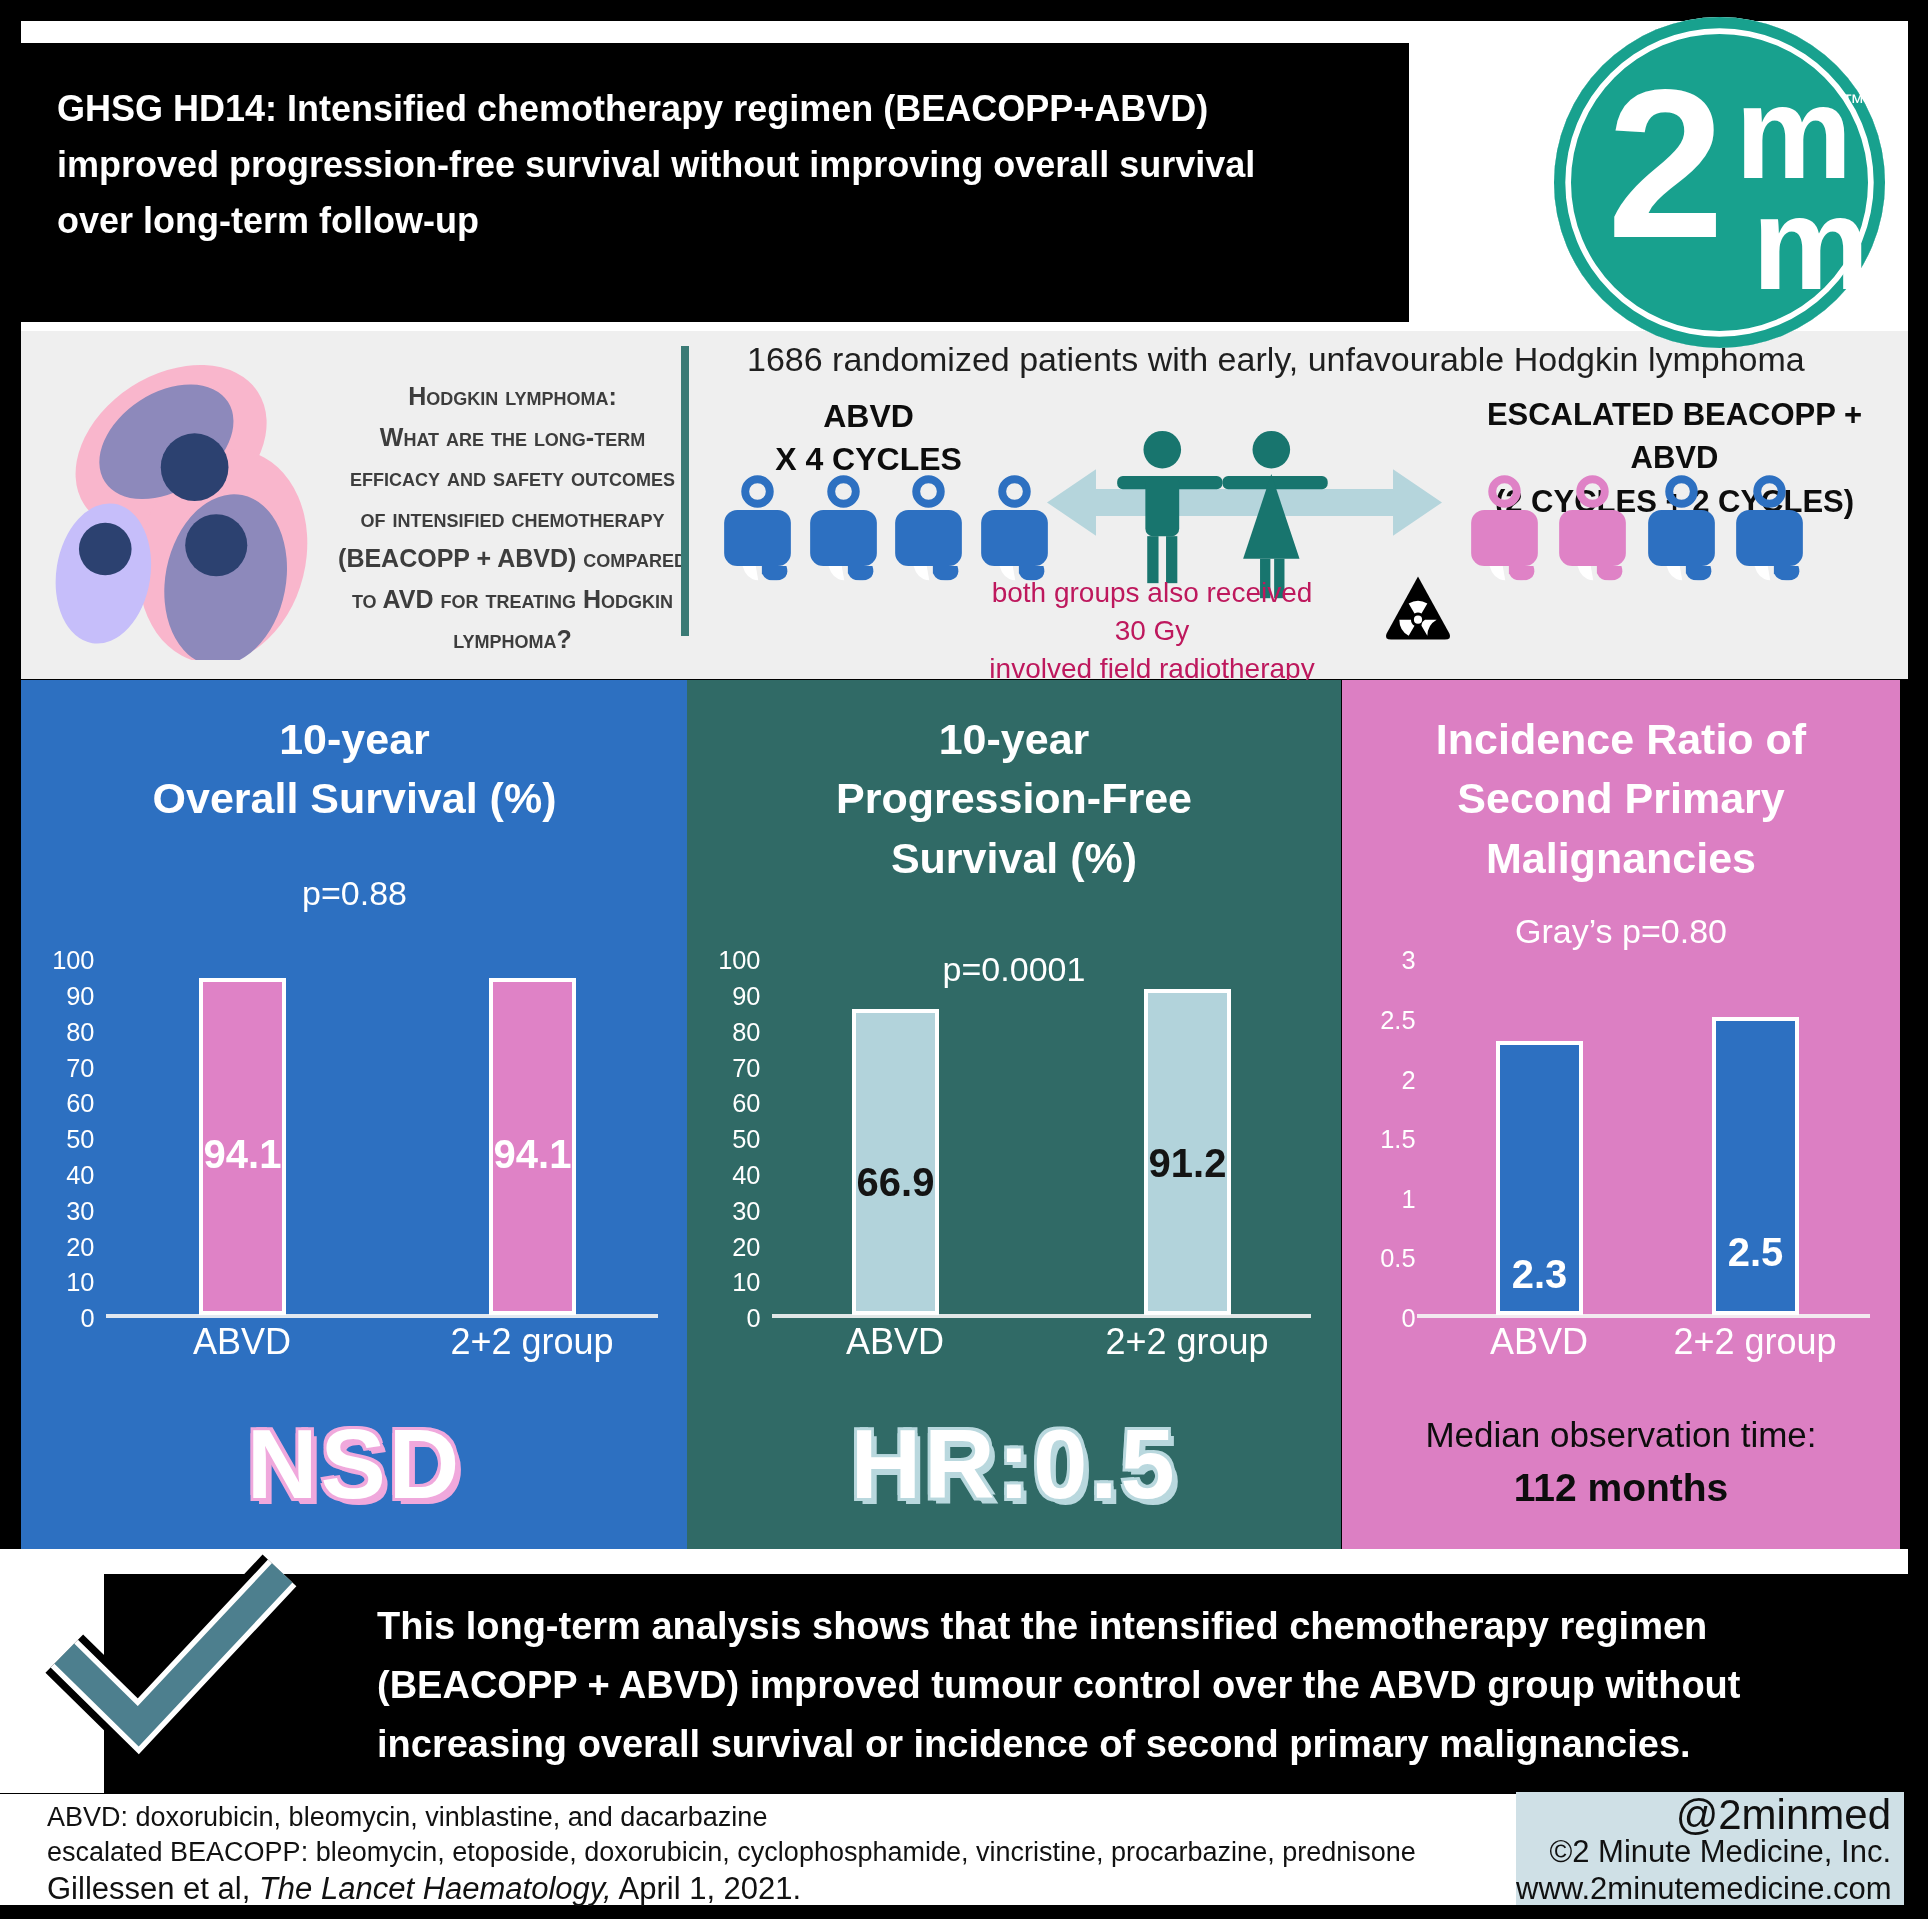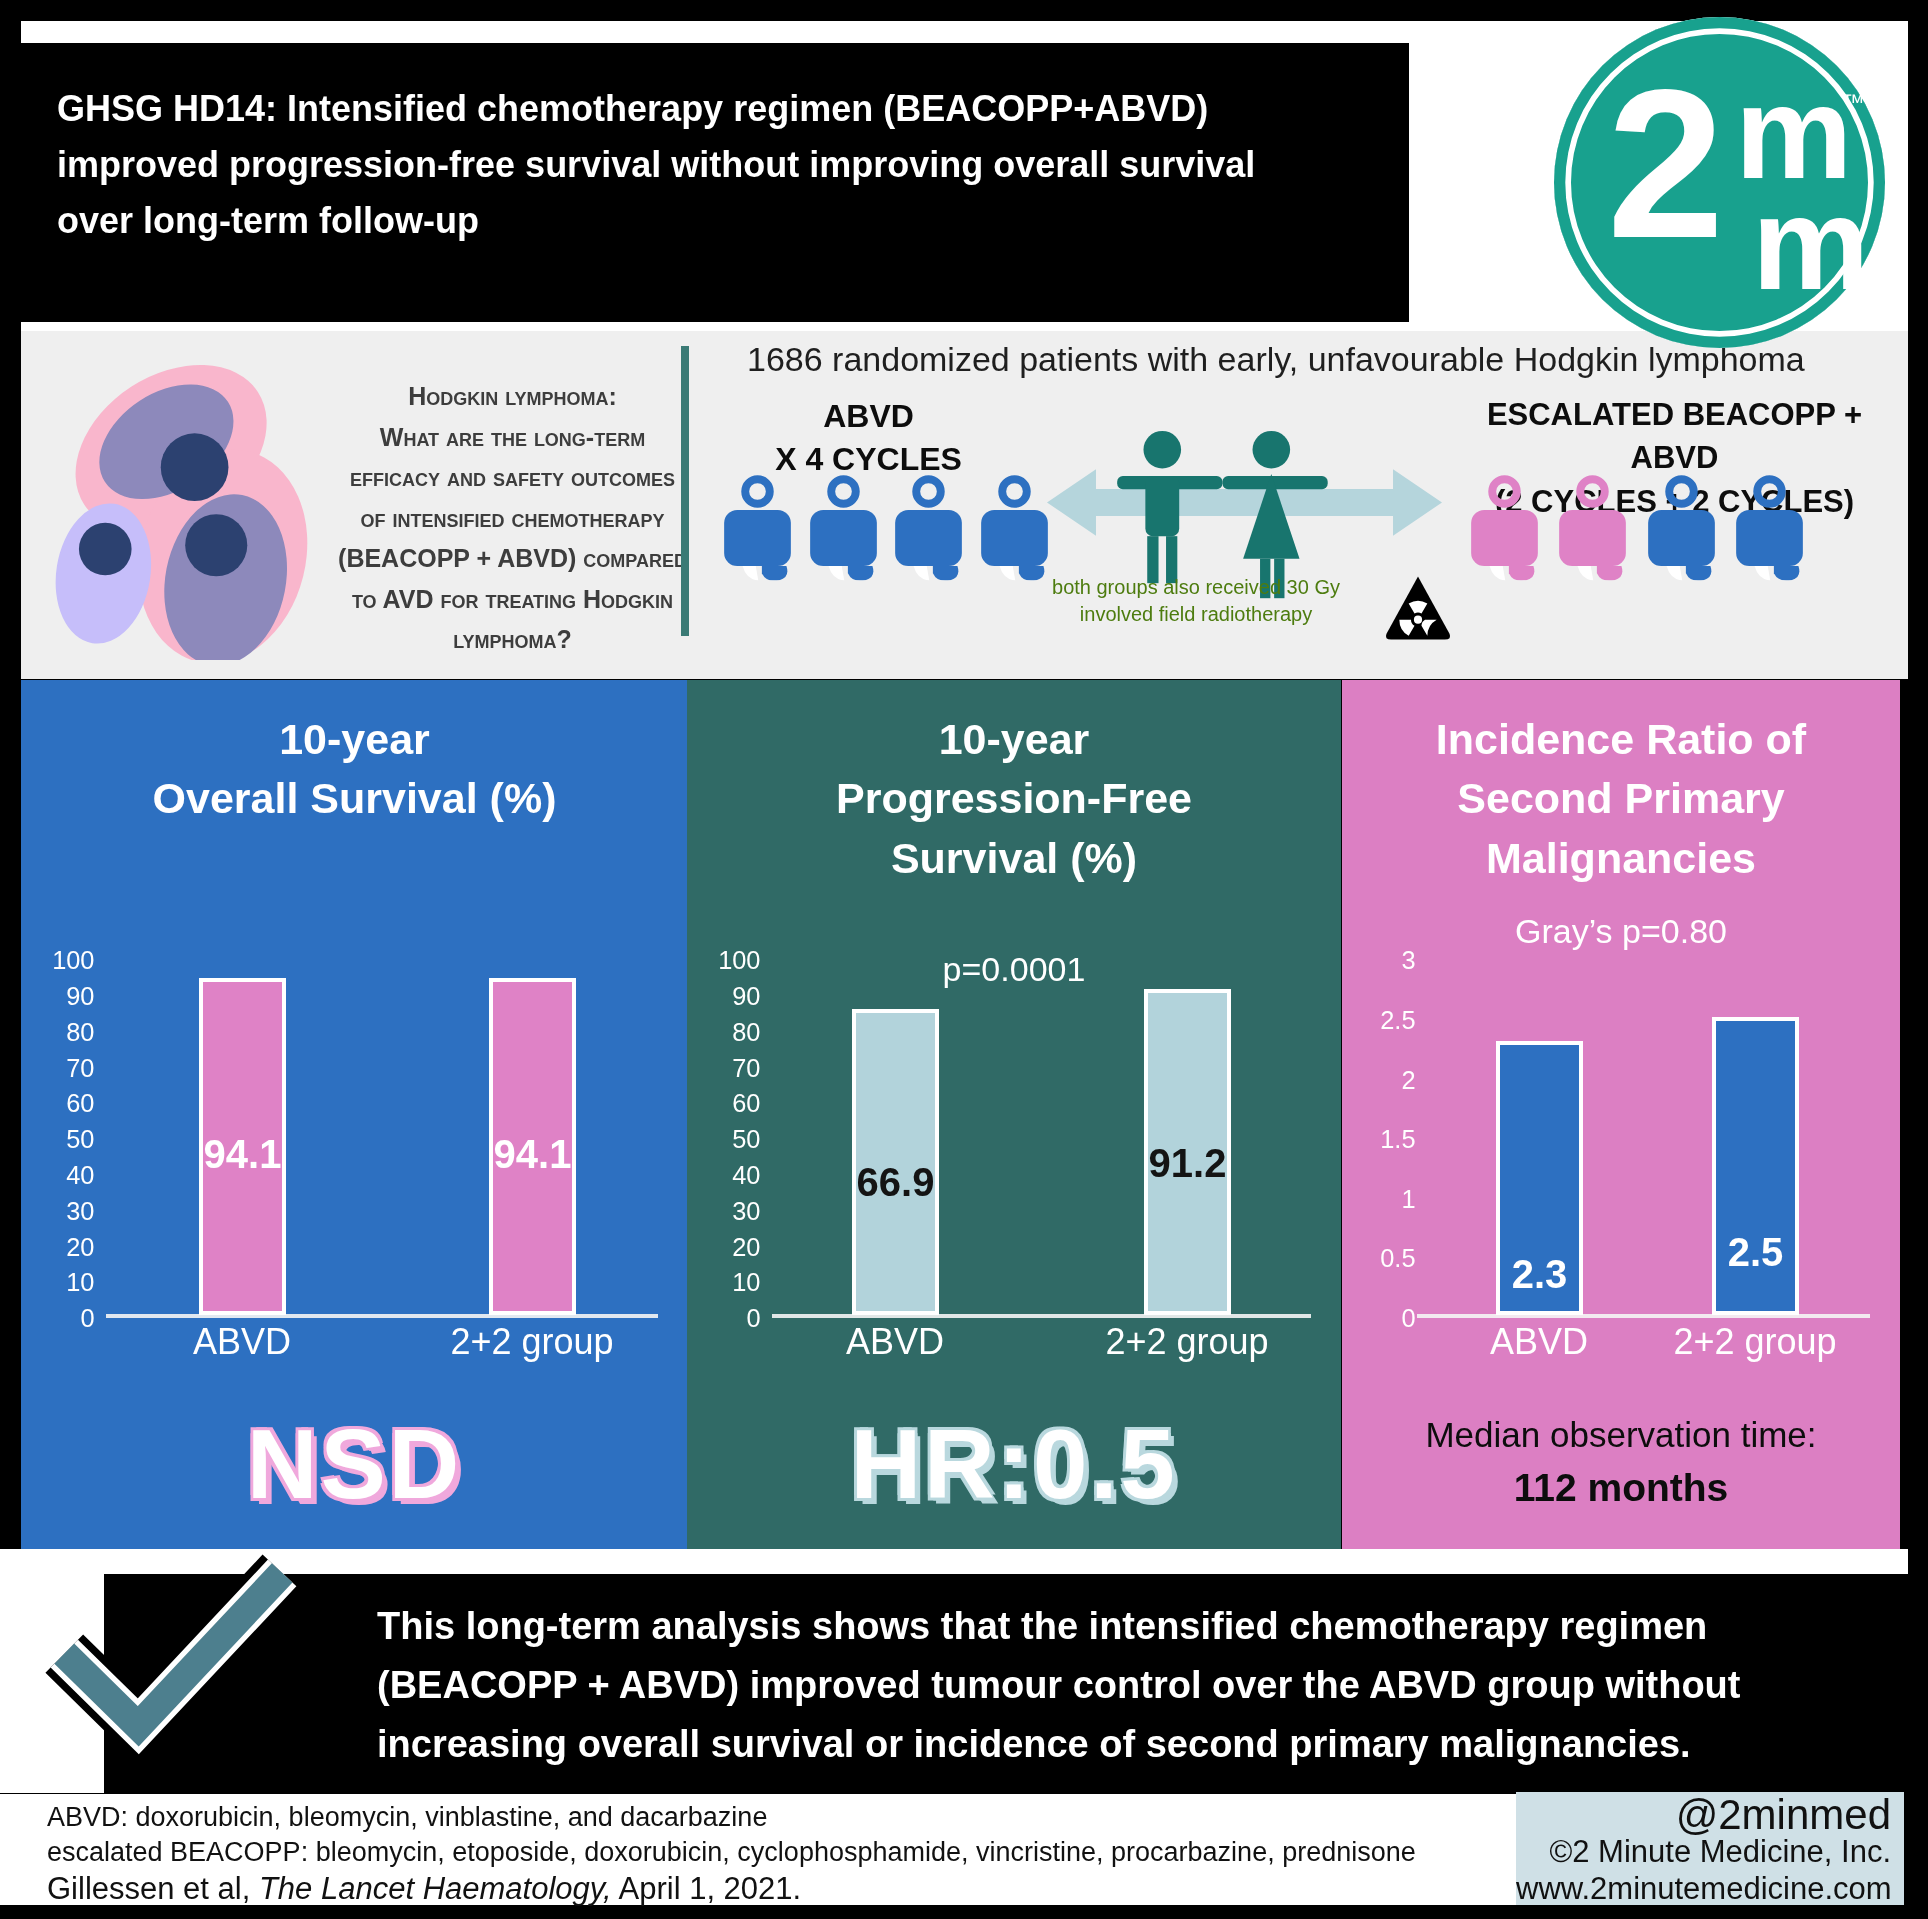--- a/index.html
+++ b/index.html
@@ -33,22 +33,22 @@
   .population{position:absolute;left:726px;top:9.4px;width:1196px;color:#1f1f1f;font-size:34px;}
   .arm-label{position:absolute;text-align:center;color:#0d0d0d;font-weight:700;white-space:pre-line;}
   .arm-left-label{left:692px;top:64px;width:311px;font-size:32px;line-height:1.35;}
   .arm-right-label{left:1437px;top:62px;width:433px;font-size:31px;line-height:1.4;}
   .persons{position:absolute;display:flex;}
   .persons-left{left:697px;top:141px;gap:6.6px;}
   .persons-right{left:1444px;top:141px;gap:9.4px;}
   .person{width:79px;height:111px;}
   .arrow-wrap{position:absolute;left:993px;top:132px;}
   .couple-wrap{position:absolute;left:1083px;top:98px;}
-  .radio-note{position:absolute;left:996px;top:243px;width:358px;text-align:center;color:#4d7c0f;
-              font-size:20px;line-height:1.35;white-space:pre-line;}
+  .radio-note{position:absolute;left:952px;top:243px;width:358px;text-align:center;color:#be185d;
+              font-size:28px;line-height:1.35;white-space:pre-line;}
   .radiation-wrap{position:absolute;left:1362px;top:241px;}
 
   
   .panel{position:absolute;top:680px;height:869px;}
   #panel-os{left:21px;width:667px;}
   #panel-pfs{left:687px;width:654px;}
   #panel-spm{left:1342px;width:558px;}
   .panel-title{position:absolute;top:30px;left:0;right:0;text-align:center;color:#fff;
                font-size:43px;font-weight:700;line-height:1.38;white-space:pre-line;}
   .p-label{position:absolute;left:0;right:0;text-align:center;color:#fff;font-size:34px;}
@@ -207,20 +207,21 @@
         </svg>
       <svg class="person" style="color:#2d70c1" viewBox="0 0 90 120">
           <use href="#sym-person"></use>
         </svg>
     </div>
   </div>
 
   <div class="panel" id="panel-os" style="background: rgb(45, 112, 193);">
     <div class="panel-title">10-year
 Overall Survival (%)</div>
+    <div class="p-label" style="bottom: 636px;">p=0.88</div>
     <div class="plot">
         <div class="axis"></div>
         <div class="tick" style="bottom: 343px;">100</div>
         <div class="tick" style="bottom: 307px;">90</div>
         <div class="tick" style="bottom: 271px;">80</div>
         <div class="tick" style="bottom: 235px;">70</div>
         <div class="tick" style="bottom: 200px;">60</div>
         <div class="tick" style="bottom: 164px;">50</div>
         <div class="tick" style="bottom: 128px;">40</div>
         <div class="tick" style="bottom: 92px;">30</div>

